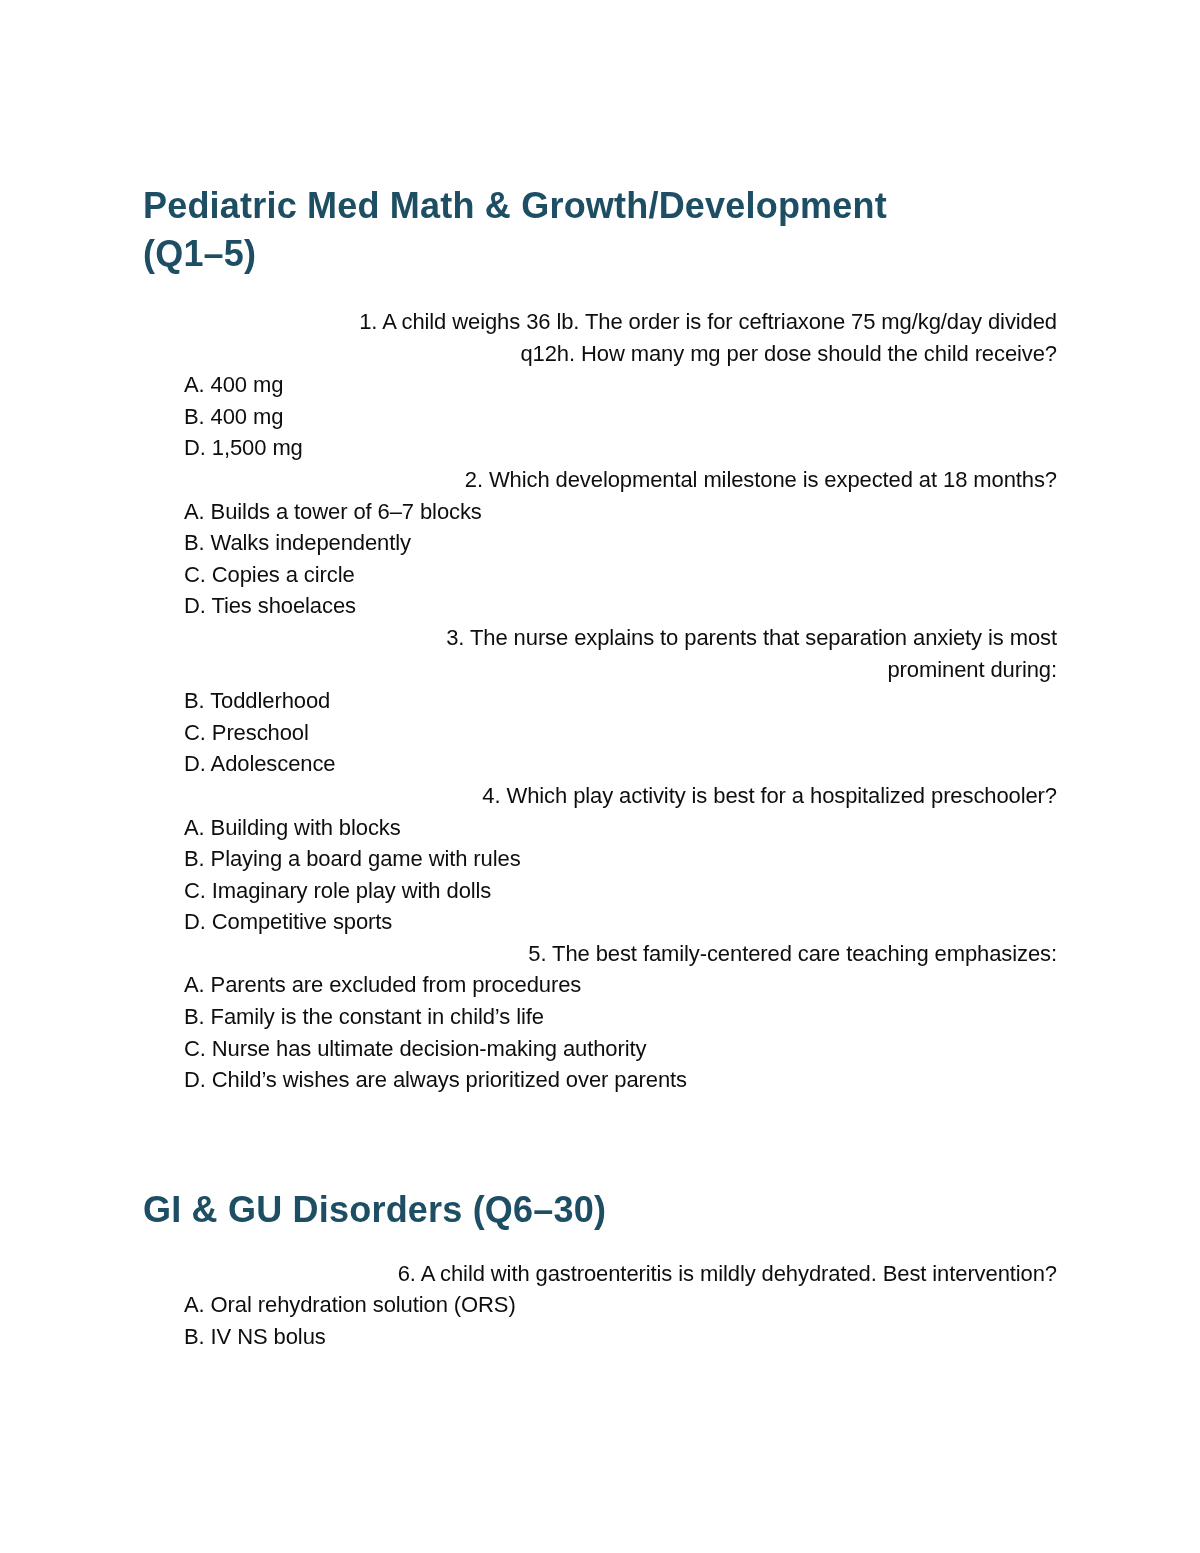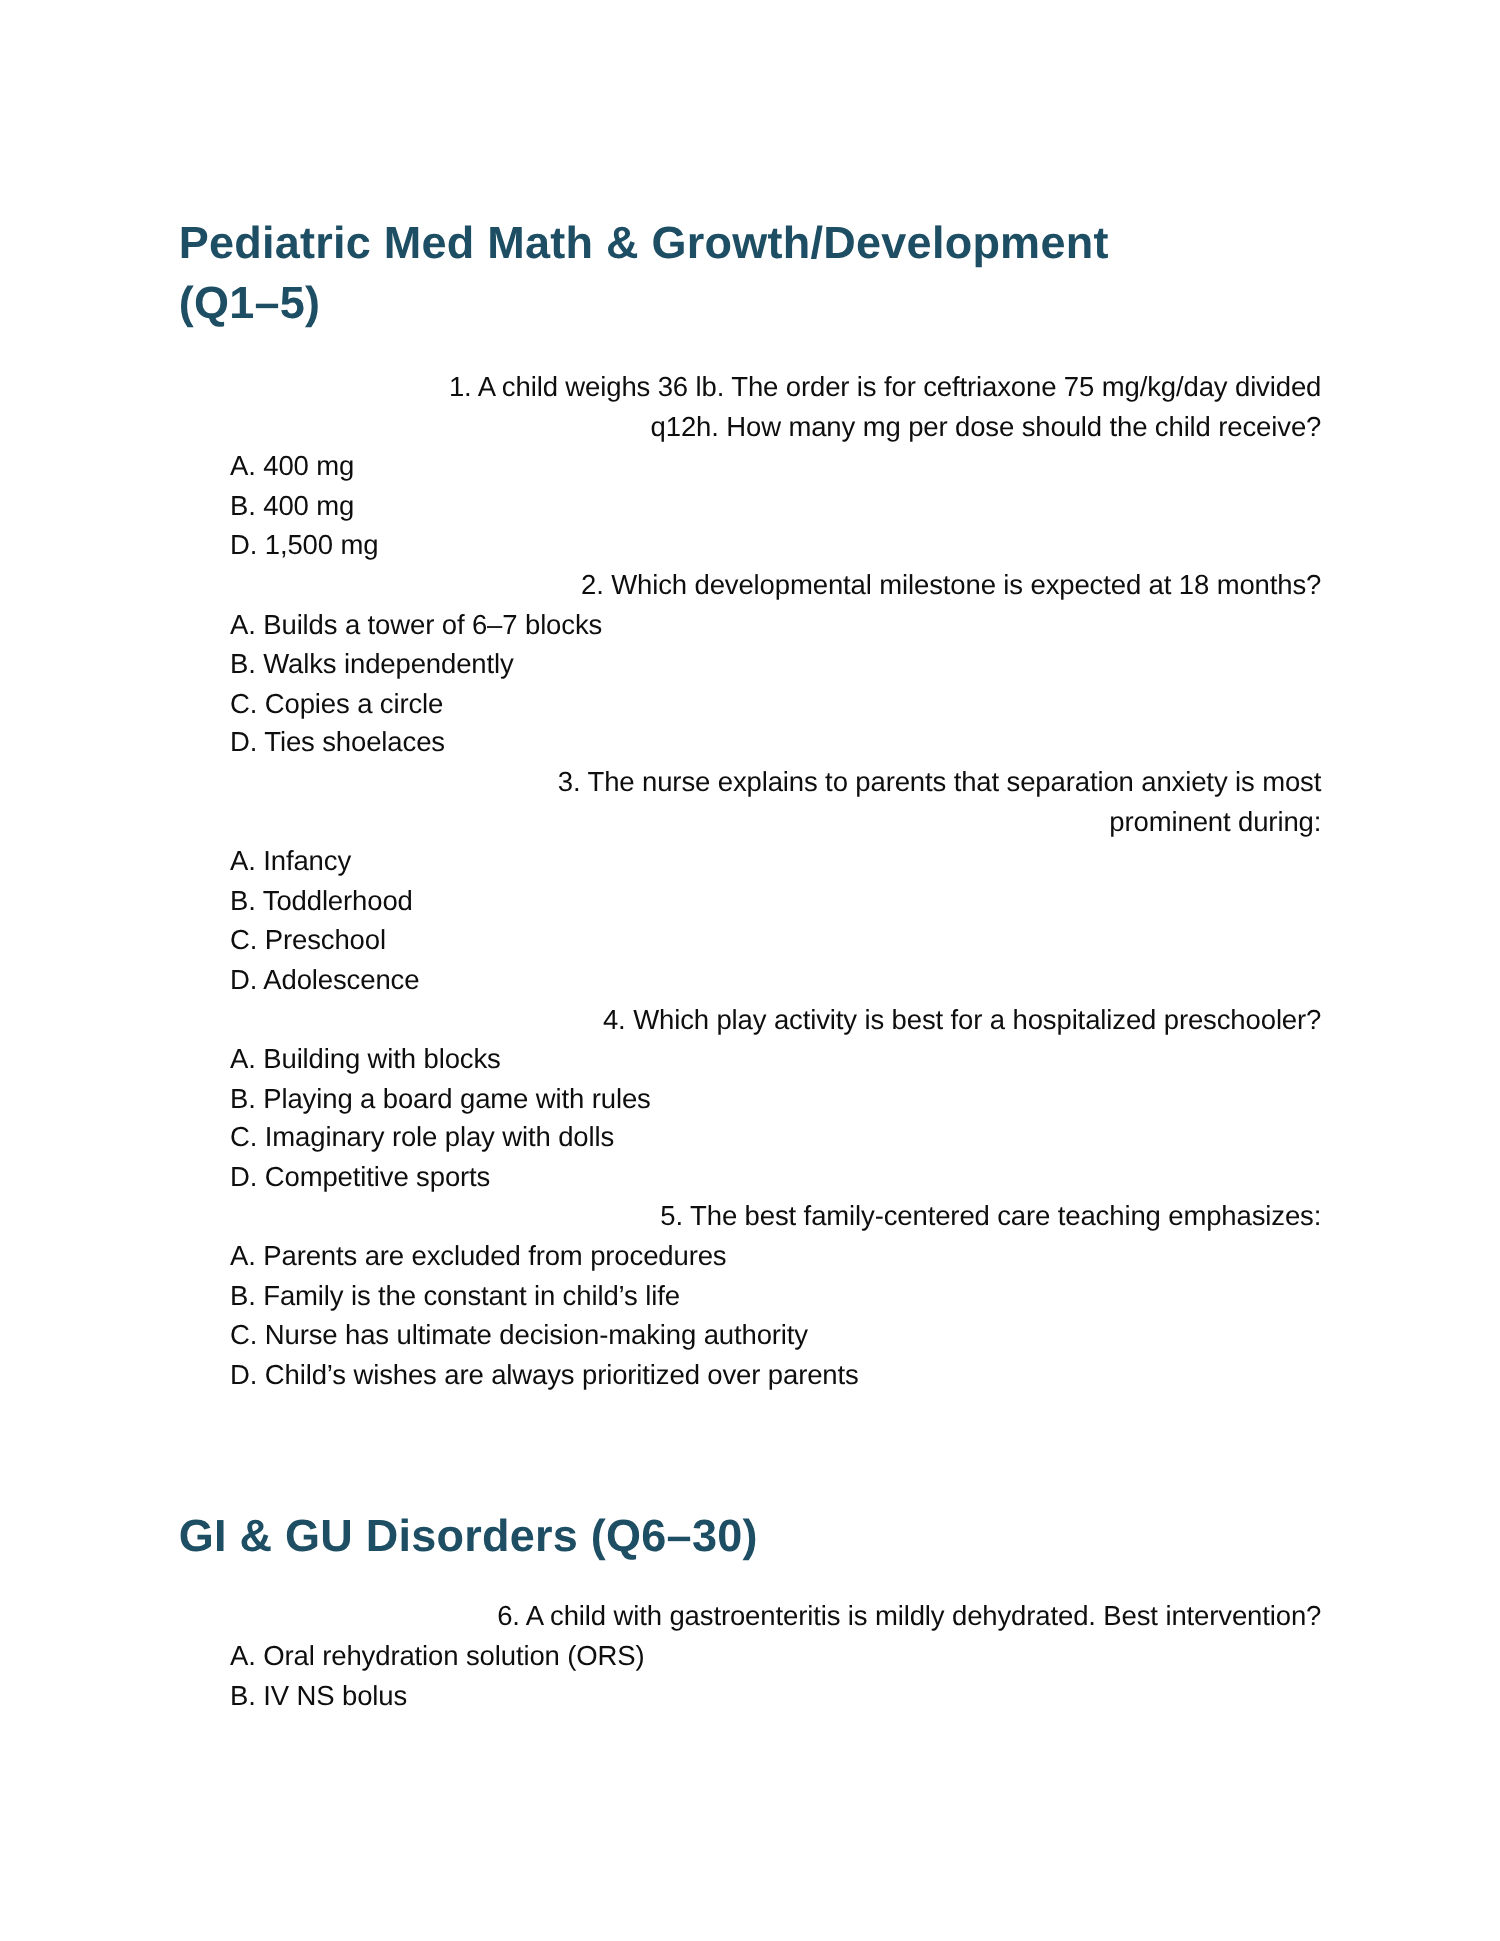--- a/index.html
+++ b/index.html
@@ -11,21 +11,21 @@
     position: relative;
     width: 1200px;
     height: 1553px;
     background: #ffffff;
     overflow: hidden;
     font-family: "Liberation Sans", "DejaVu Sans", sans-serif;
   }
   .content {
     position: absolute;
     left: 143px;
-    top: 4px;
+    top: 16px;
     width: 914px;
     color: #0e0e0e;
   }
   .doc-heading {
     margin: 0;
     color: #1d4e63;
     font-weight: 700;
     font-size: 36px;
     line-height: 48px;
     letter-spacing: 0.2px;
@@ -76,21 +76,20 @@
         <div class="qtext"><span class="qnum">2.</span> <span>Which developmental milestone is expected at 18 months?</span></div>
         <div class="opt">A. Builds a tower of 6–7 blocks</div>
         <div class="opt">B. Walks independently</div>
         <div class="opt">C. Copies a circle</div>
         <div class="opt">D. Ties shoelaces</div>
       </div>
 
       <div class="question">
         <div class="qtext"><span class="qnum">3.</span> <span>The nurse explains to parents that separation anxiety is most
 prominent during:</span></div>
-        <div class="opt">A. Infancy</div>
         <div class="opt">B. Toddlerhood</div>
         <div class="opt">C. Preschool</div>
         <div class="opt">D. Adolescence</div>
       </div>
 
       <div class="question">
         <div class="qtext"><span class="qnum">4.</span> <span>Which play activity is best for a hospitalized preschooler?</span></div>
         <div class="opt">A. Building with blocks</div>
         <div class="opt">B. Playing a board game with rules</div>
         <div class="opt">C. Imaginary role play with dolls</div>

